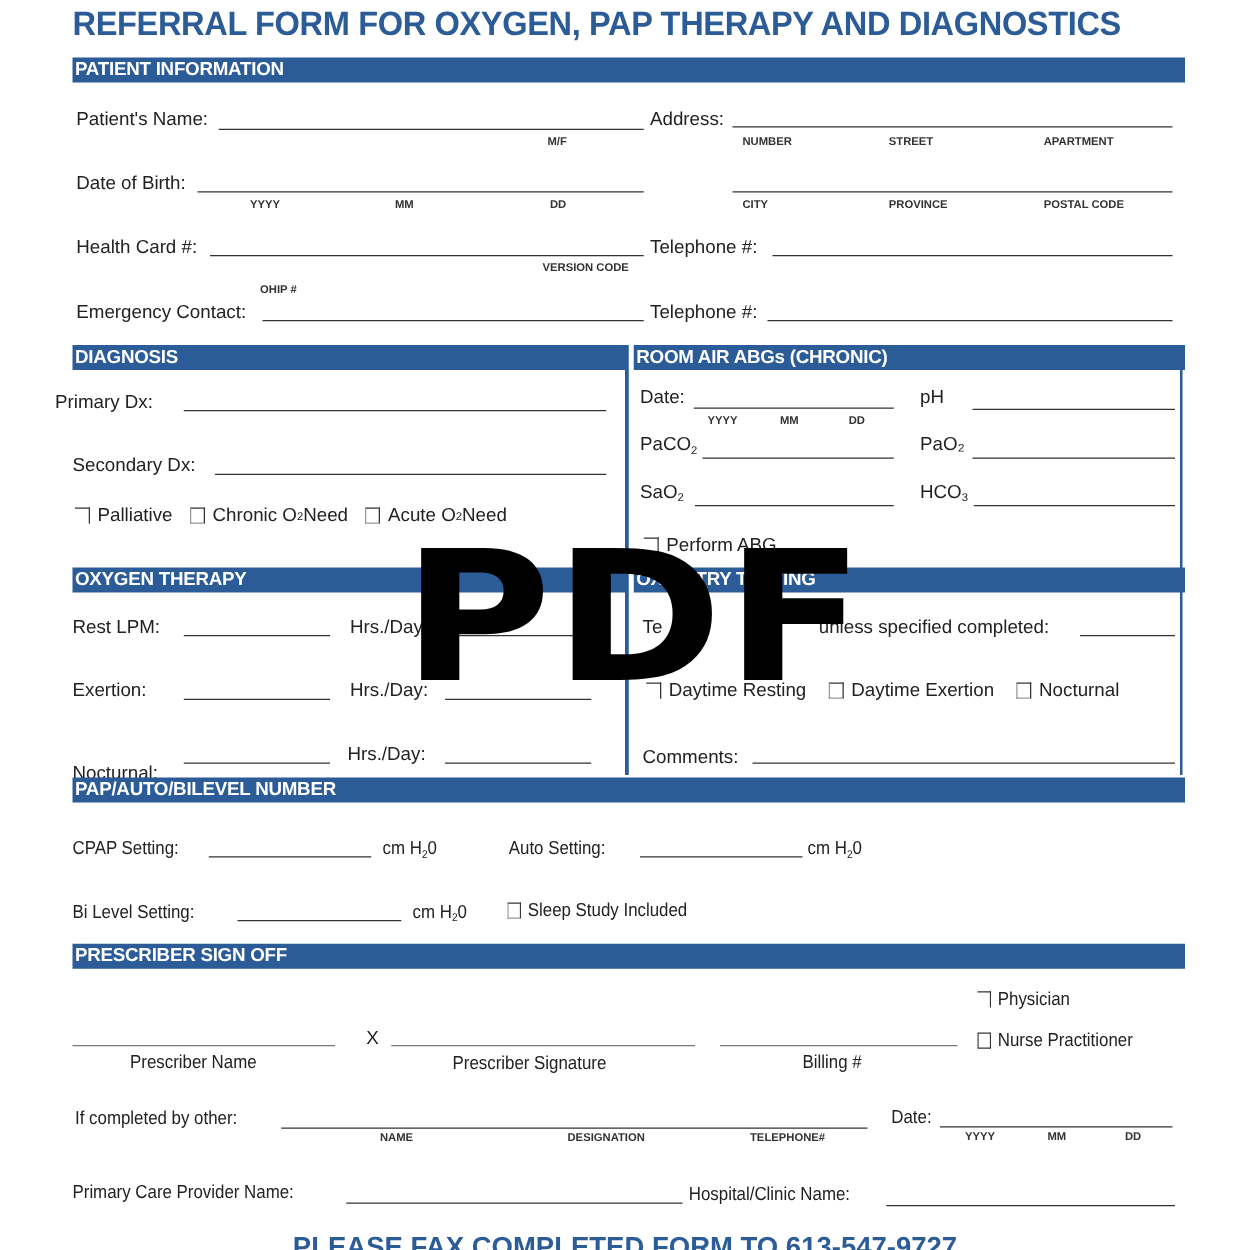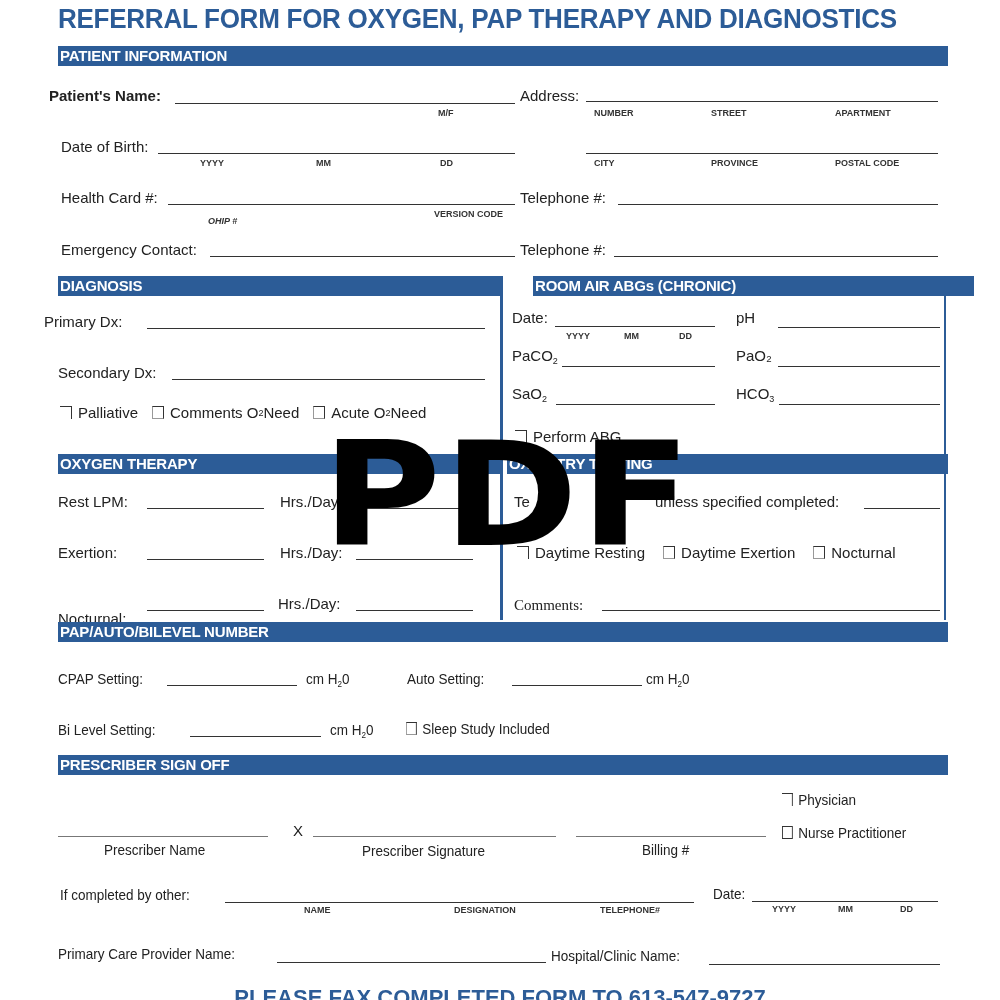--- a/index.html
+++ b/index.html
@@ -24,21 +24,21 @@
                letter-spacing: 2px; line-height: 1; font-family: "DejaVu Sans", sans-serif; transform: scaleX(1.12); transform-origin: left; }
   .fax { left: 0; width: 1000px; top: 985px; text-align: center; font-size: 22px; font-weight: bold; color: #2c5c97; }
 </style>
 </head>
 <body>
 
 <div class="abs title">REFERRAL FORM FOR OXYGEN, PAP THERAPY AND DIAGNOSTICS</div>
 
 <div class="abs bar" style="left:58px;top:46px;width:888px;">PATIENT INFORMATION</div>
 
-<div class="abs lbl" style="left:49px;top:87px;font-weight:bold;">Patient's Name:</div>
+<div class="abs lbl" style="left:61px;top:87px;">Patient's Name:</div>
 <input class="abs field" style="left: 175px; top: 85px; width: 340px;">
 <div class="abs lbl-sm" style="left:438px;top:108px;">M/F</div>
 
 <div class="abs lbl" style="left:520px;top:87px;">Address:</div>
 <input class="abs field" style="left: 586px; top: 83px; width: 352px;">
 <div class="abs lbl-sm" style="left:594px;top:108px;">NUMBER</div>
 <div class="abs lbl-sm" style="left:711px;top:108px;">STREET</div>
 <div class="abs lbl-sm" style="left:835px;top:108px;">APARTMENT</div>
 
 <div class="abs lbl" style="left:61px;top:138px;">Date of Birth:</div>
@@ -47,49 +47,49 @@
 <div class="abs lbl-sm" style="left:316px;top:158px;">MM</div>
 <div class="abs lbl-sm" style="left:440px;top:158px;">DD</div>
 
 <input class="abs field" style="left: 586px; top: 135px; width: 352px;">
 <div class="abs lbl-sm" style="left:594px;top:158px;">CITY</div>
 <div class="abs lbl-sm" style="left:711px;top:158px;">PROVINCE</div>
 <div class="abs lbl-sm" style="left:835px;top:158px;">POSTAL CODE</div>
 
 <div class="abs lbl" style="left:61px;top:189px;text-align:center;">Health Card #:</div>
 <input class="abs field" style="left: 168px; top: 186px; width: 347px;">
-<div class="abs lbl-sm" style="left:208px;top:216px;font-style:italic;">OHIP #</div>
+<div class="abs lbl-sm" style="left:208px;top:226px;">OHIP #</div>
 <div class="abs lbl-sm" style="left:434px;top:209px;">VERSION CODE</div>
 
 <div class="abs lbl" style="left:520px;top:189px;">Telephone #:</div>
 <input class="abs field" style="left: 618px; top: 186px; width: 320px;">
 
 <div class="abs lbl" style="left:61px;top:241px;">Emergency Contact:</div>
 <input class="abs field" style="left: 210px; top: 238px; width: 305px;">
 <div class="abs lbl" style="left:520px;top:241px;">Telephone #:</div>
 <input class="abs field" style="left: 614px; top: 238px; width: 324px;">
 
 <div class="abs bar" style="left:58px;top:276px;width:440px;">DIAGNOSIS</div>
-<div class="abs bar" style="left:533px;top:276px;width:439px;">ROOM AIR ABGs (CHRONIC)</div>
+<div class="abs bar" style="left:507px;top:276px;width:439px;">ROOM AIR ABGs (CHRONIC)</div>
 <div class="abs vline" style="left:500px;top:276px;height:344px;"></div>
 <div class="abs vline" style="left:944px;top:276px;height:344px;width:2px;"></div>
 
 <div class="abs lbl" style="left:44px;top:313px;">Primary Dx:</div>
 <input class="abs field" style="left: 147px; top: 310px; width: 338px;">
 <div class="abs lbl" style="left:58px;top:364px;">Secondary Dx:</div>
 <input class="abs field" style="left: 172px; top: 361px; width: 313px;">
 
 <div class="abs" style="left:60px;top:404px;display:flex;gap:14px;">
   <label class="opt">
       <span class="cb"></span>
       <span>Palliative</span>
     </label>
   <label class="opt">
       <span class="cb half"></span>
-      <span>Comments O</span>
+      <span>Chronic O</span>
       <sub>2</sub>
       <span> Need</span>
     </label>
   <label class="opt">
       <span class="cb half"></span>
       <span>Acute O</span>
       <sub>2</sub>
       <span> Need</span>
     </label>
 </div>
@@ -149,21 +149,21 @@
   <label class="opt">
       <span class="cb half"></span>
       <span>Daytime Exertion</span>
     </label>
   <label class="opt">
       <span class="cb half"></span>
       <span>Nocturnal</span>
     </label>
 </div>
 
-<div class="abs lbl" style="left:514px;top:597px;font-family:Liberation Serif, serif;">Comments:</div>
+<div class="abs lbl" style="left:514px;top:597px;">Comments:</div>
 <input class="abs field" style="left: 602px; top: 592px; width: 338px;">
 
 <div class="abs bar" style="left:58px;top:622px;width:888px;">PAP/AUTO/BILEVEL NUMBER</div>
 
 <div class="abs lbl narrow" style="left:58px;top:670px;">CPAP Setting:</div>
 <input class="abs field" style="left: 167px; top: 667px; width: 130px;">
 <div class="abs lbl narrow" style="left:306px;top:670px;"><span>cm H</span><sub>2</sub><span>0</span></div>
 <div class="abs lbl narrow" style="left:407px;top:670px;">Auto Setting:</div>
 <input class="abs field" style="left: 512px; top: 667px; width: 130px;">
 <div class="abs lbl narrow" style="left:646px;top:670px;"><span>cm H</span><sub>2</sub><span>0</span></div>

